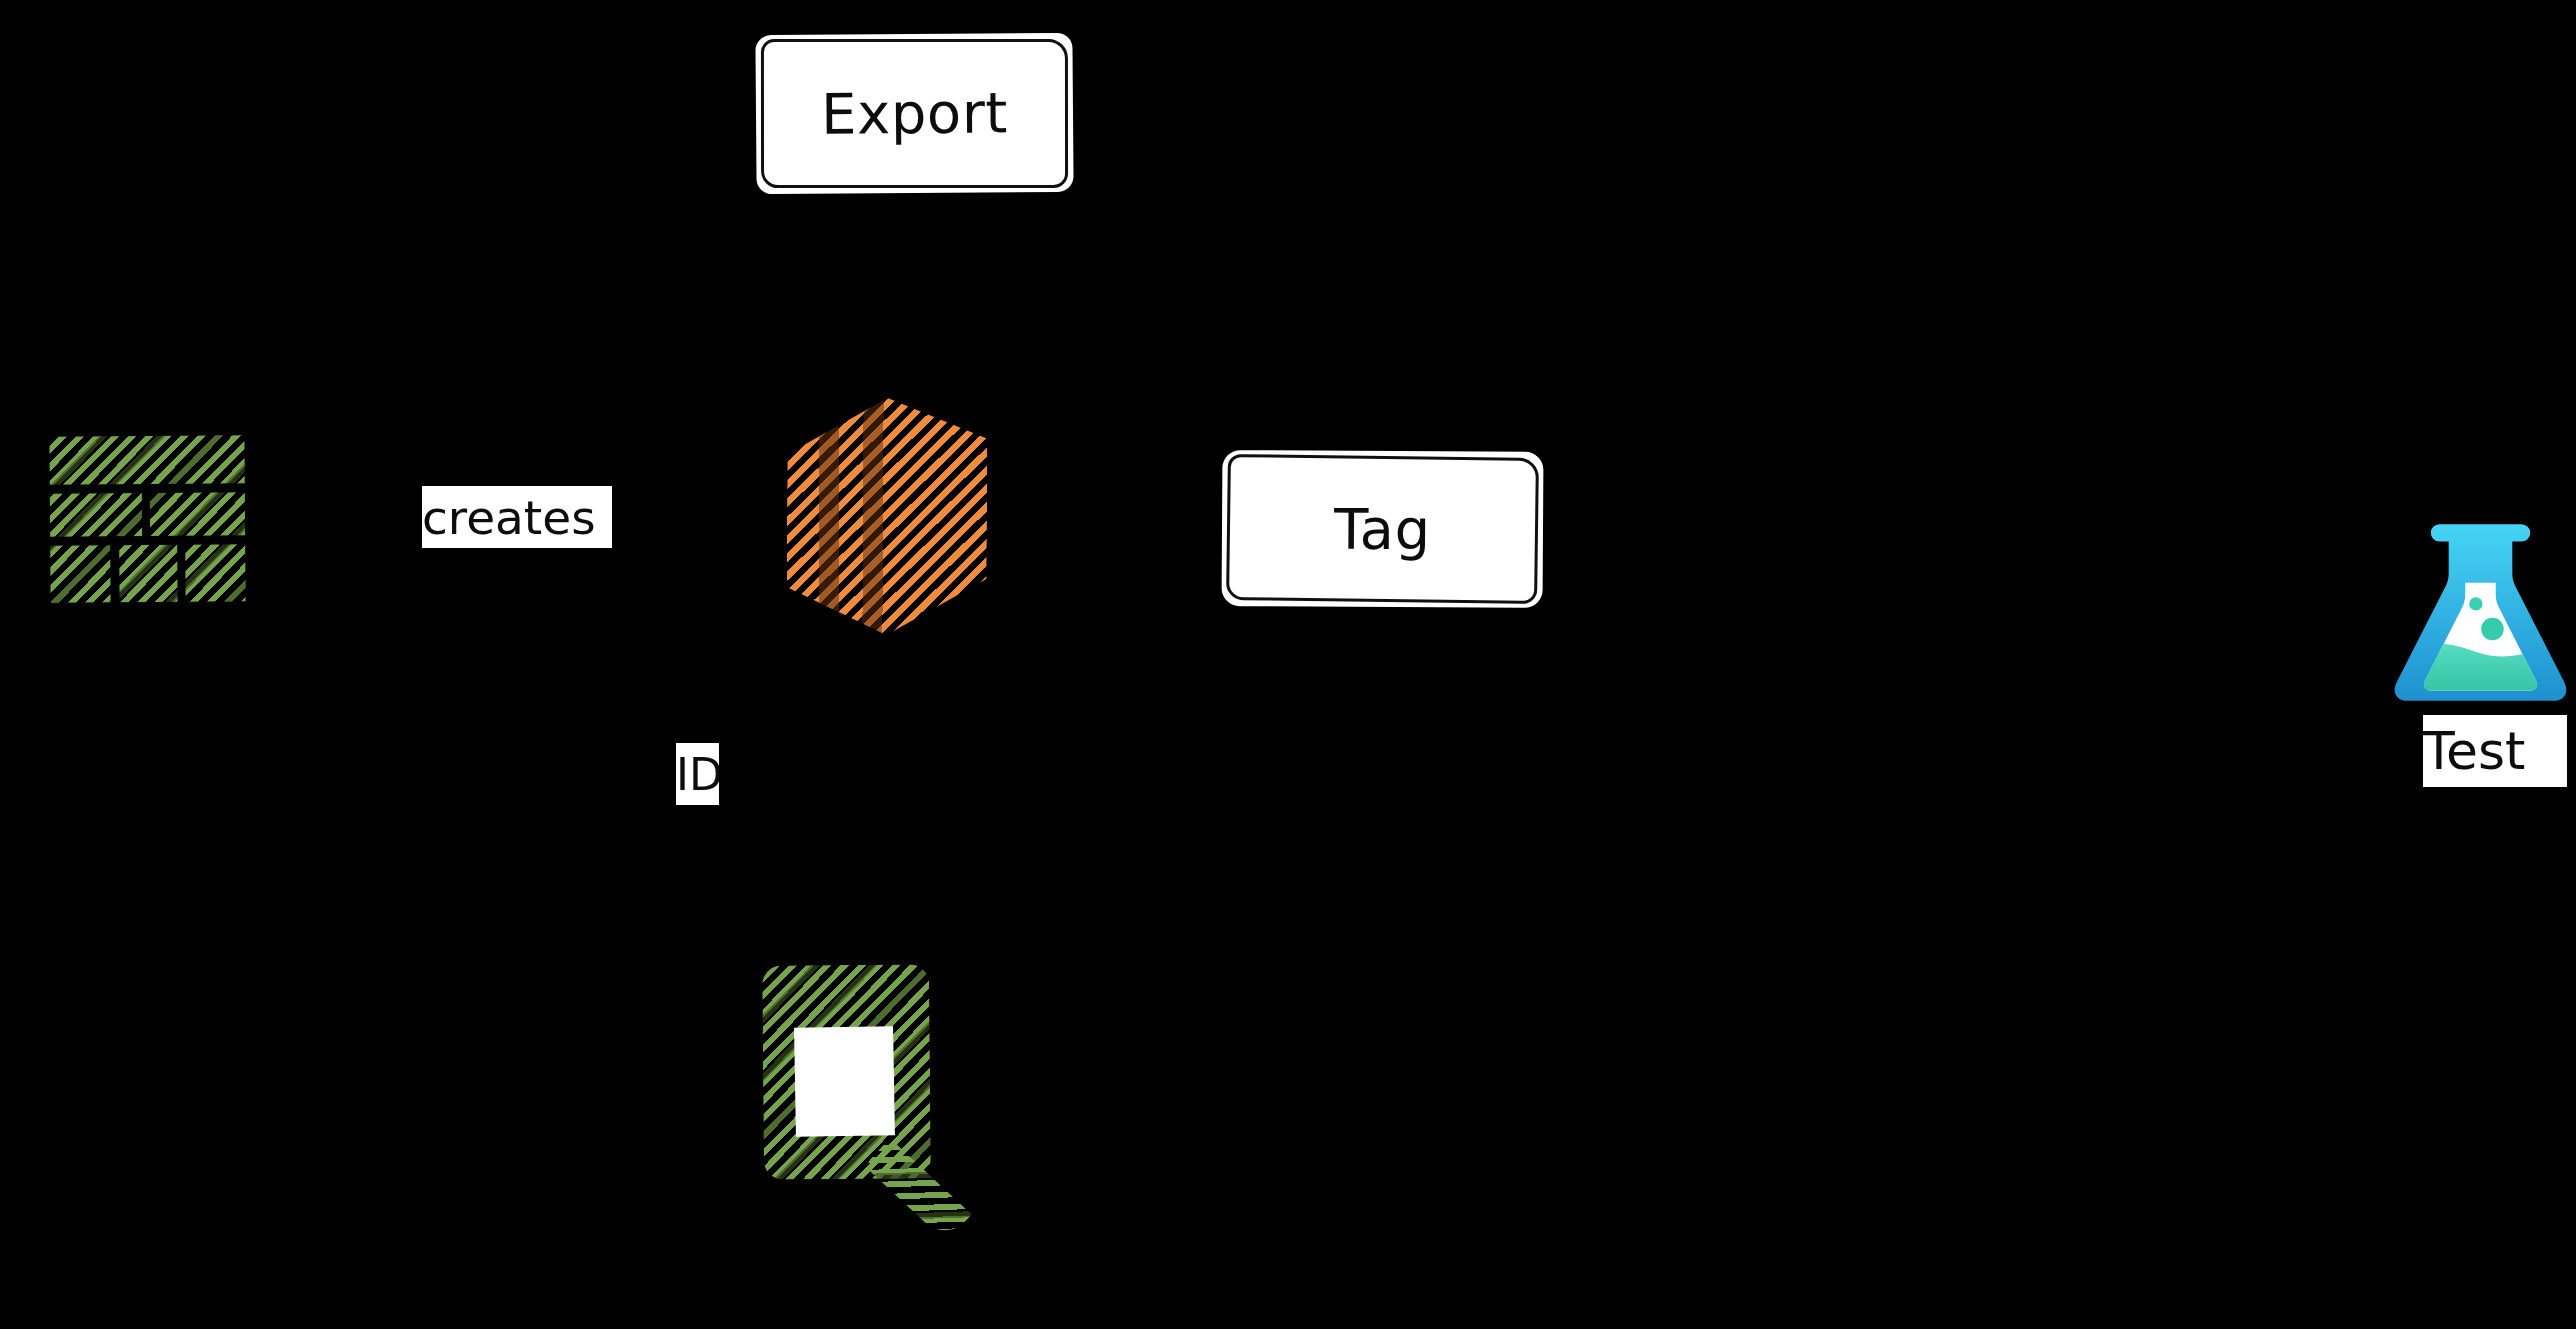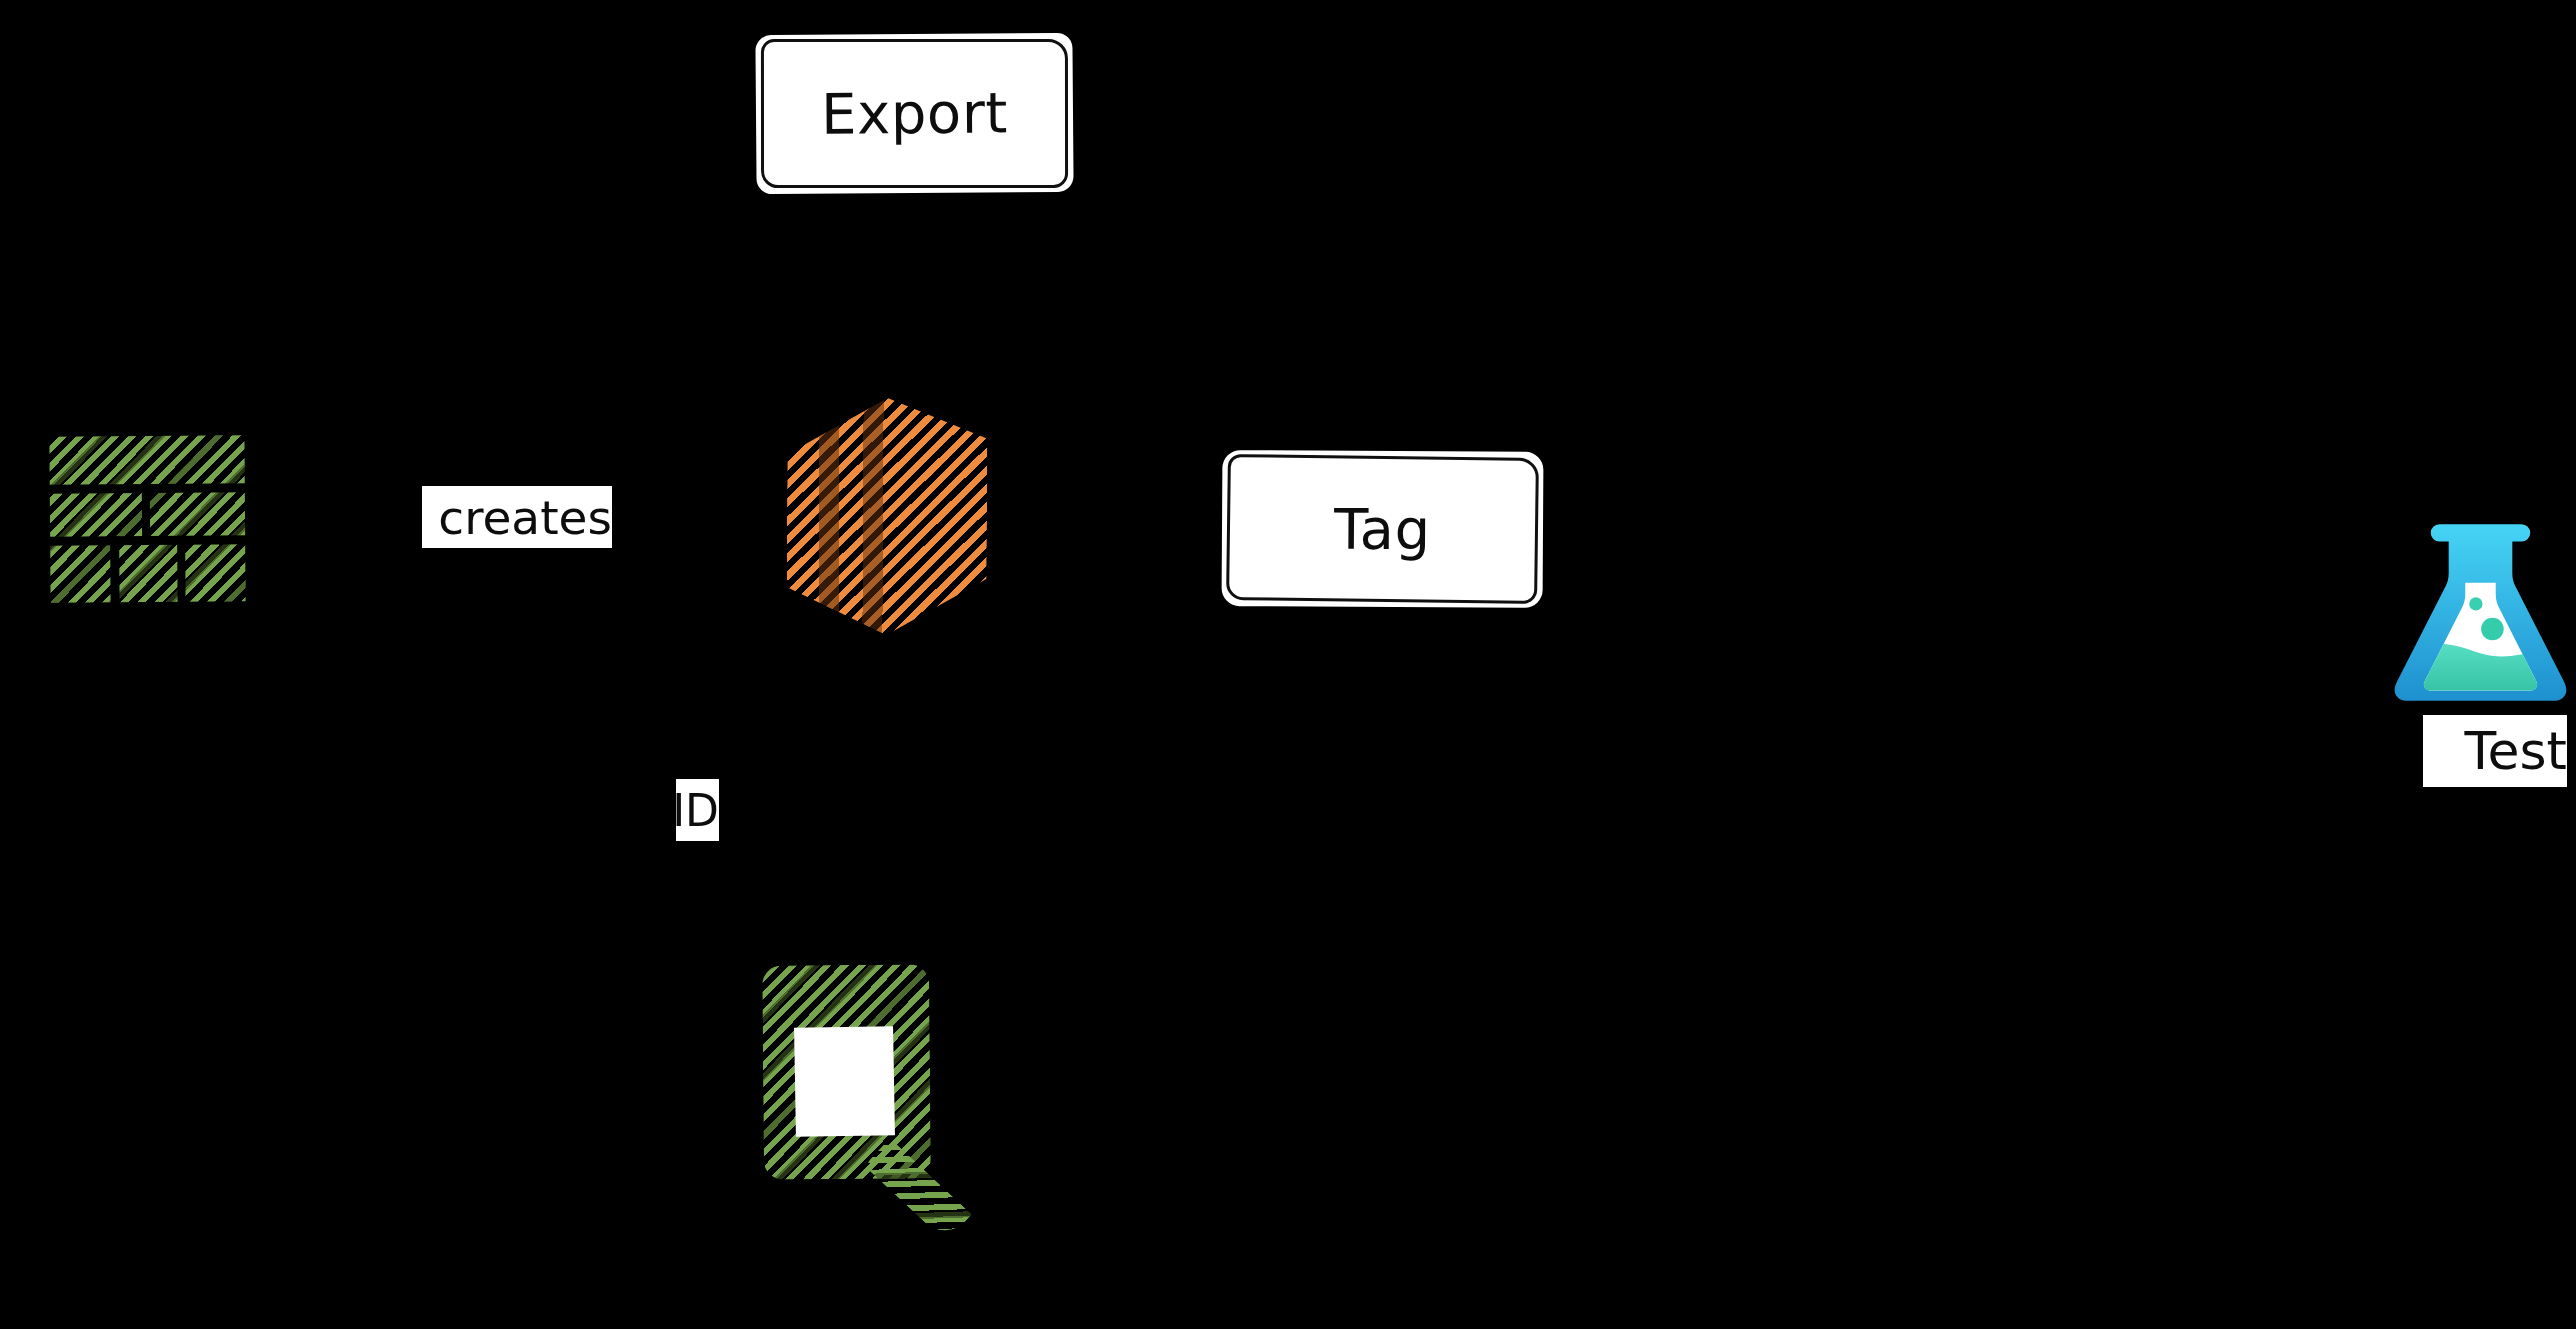--- a/index.html
+++ b/index.html
@@ -12,23 +12,23 @@
   .sketch-box{position:absolute;background:#fff;display:flex;align-items:center;justify-content:center;}
   .sketch-box::before{
     content:"";position:absolute;inset:5.2px;border:3.2px solid #101010;
     border-radius:13px 19.5px 14.3px 17px;transform:rotate(.4deg);
   }
   .box-label{position:relative;z-index:1;font-size:56px;letter-spacing:0.6px;}
   .box-export{left:742px;top:34px;width:317px;height:159px;border-radius:15.6px;transform:rotate(-.45deg);}
   .box-tag{left:1208px;top:451px;width:321px;height:156px;border-radius:18px;transform:rotate(.35deg);}
 
   
-  .flat-label{position:absolute;background:#fff;display:flex;align-items:center;justify-content:flex-end;}
+  .flat-label{position:absolute;background:#fff;display:flex;align-items:center;justify-content:flex-start;}
   .label-creates{left:408px;top:486px;width:190px;height:62px;font-size:47px;}
-  .label-id{left:662px;top:779px;width:43px;height:62px;font-size:44px;overflow:hidden;}
+  .label-id{left:662px;top:743px;width:43px;height:62px;font-size:44px;overflow:hidden;}
   .label-test{left:2409px;top:715px;width:144px;height:72px;font-size:52px;}
 
   
   .hatch-green{
     background-image:
       repeating-linear-gradient(135deg, rgba(0,0,0,0) 0 35px, rgba(56,78,30,.65) 35px 41px),
       repeating-linear-gradient(135deg, rgba(0,0,0,0) 0 6.5px, #76a44c 6.5px 12.3px);
   }
   .hatch-orange{
     background-image:

